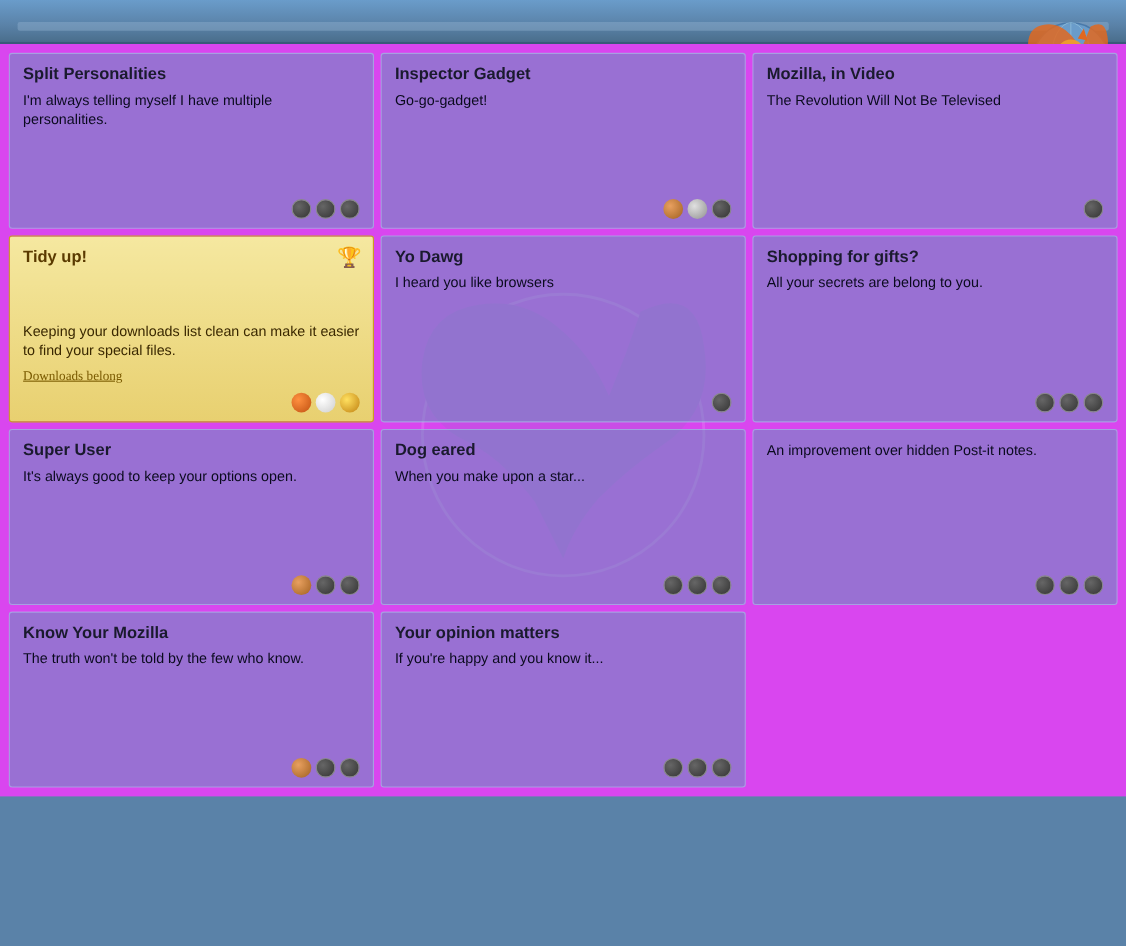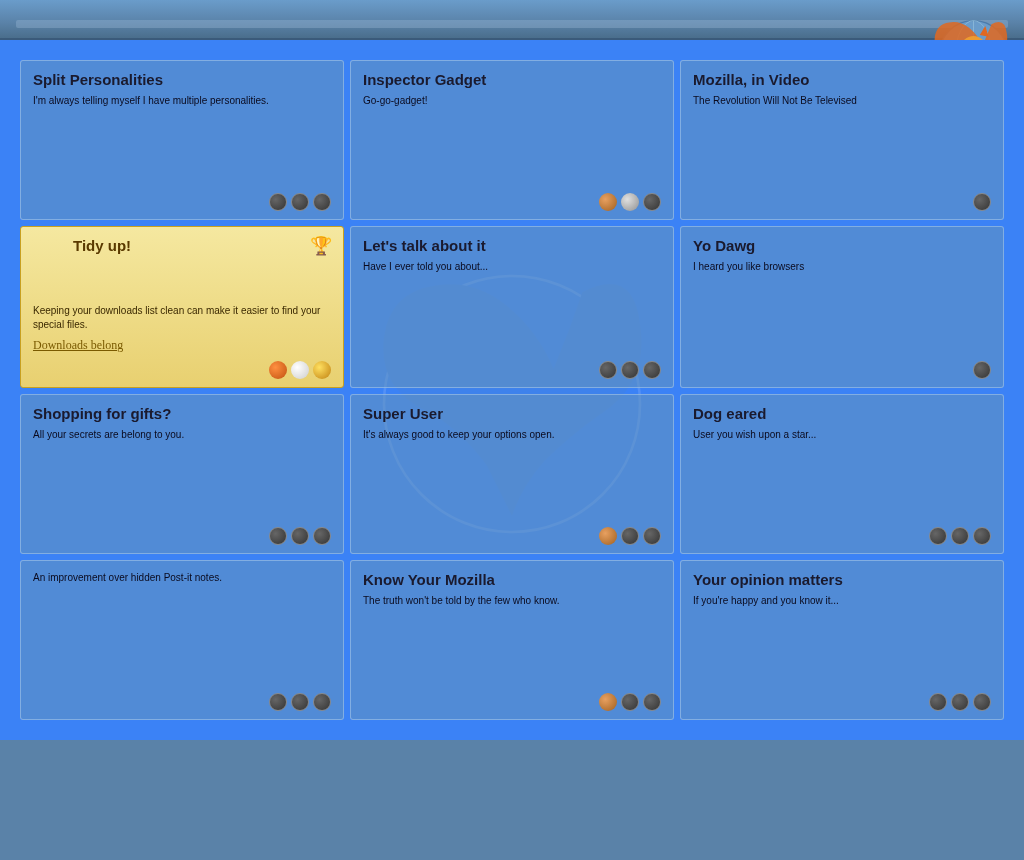--- a/index.html
+++ b/index.html
@@ -46,22 +46,22 @@
     .firefox-logo {
       position: absolute;
       right: 10px;
       top: 8px;
       width: 90px;
       height: 90px;
     }
 
     
     .main-area {
-      background-color: #3b82f6;
-      padding: 20px;
+      background-color: #d946ef;
+      padding: 8px;
       position: relative;
     }
 
     
     .watermark {
       position: absolute;
       top: 50%;
       left: 50%;
       transform: translate(-50%, -50%);
       opacity: 0.12;
@@ -98,25 +98,24 @@
     .card-title {
       font-size: 15px;
       font-weight: bold;
       color: #1a1a2e;
       margin-bottom: 6px;
       font-family: Arial, sans-serif;
     }
 
     .card.highlighted .card-title {
       color: #5a3a00;
-      margin-left: 40px;
     }
 
     .card-desc {
-      font-size: 10px;
+      font-size: 13px;
       color: #0a0a1e;
       line-height: 1.4;
       font-family: Arial, sans-serif;
     }
 
     .card.highlighted .card-desc {
       color: #3a2800;
       margin-top: 44px;
     }
 
@@ -233,29 +232,20 @@
         <div class="card-title">Tidy up!</div>
         <div class="card-desc">Keeping your downloads list clean can make it easier to find your special files.</div>
         <a class="card-link">Downloads belong</a>
         <div class="badge-row">
           <span class="badge badge-orange"></span>
           <span class="badge badge-white"></span>
           <span class="badge badge-gold"></span>
         </div>
       </div>
       <div class="card">
-        <div class="card-title">Let's talk about it</div>
-        <div class="card-desc">Have I ever told you about...</div>
-        <div class="badge-row">
-          <span class="badge badge-dark"></span>
-          <span class="badge badge-dark"></span>
-          <span class="badge badge-dark"></span>
-        </div>
-      </div>
-      <div class="card">
         <div class="card-title">Yo Dawg</div>
         <div class="card-desc">I heard you like browsers</div>
         <div class="badge-row">
           <span class="badge badge-dark"></span>
         </div>
       </div>
       <div class="card">
         <div class="card-title">Shopping for gifts?</div>
         <div class="card-desc">All your secrets are belong to you.</div>
         <div class="badge-row">
@@ -268,21 +258,21 @@
         <div class="card-title">Super User</div>
         <div class="card-desc">It's always good to keep your options open.</div>
         <div class="badge-row">
           <span class="badge badge-bronze"></span>
           <span class="badge badge-dark"></span>
           <span class="badge badge-dark"></span>
         </div>
       </div>
       <div class="card">
         <div class="card-title">Dog eared</div>
-        <div class="card-desc">User you wish upon a star...</div>
+        <div class="card-desc">When you make upon a star...</div>
         <div class="badge-row">
           <span class="badge badge-dark"></span>
           <span class="badge badge-dark"></span>
           <span class="badge badge-dark"></span>
         </div>
       </div>
       <div class="card">
         <div class="card-desc">An improvement over hidden Post-it notes.</div>
         <div class="badge-row">
           <span class="badge badge-dark"></span>

